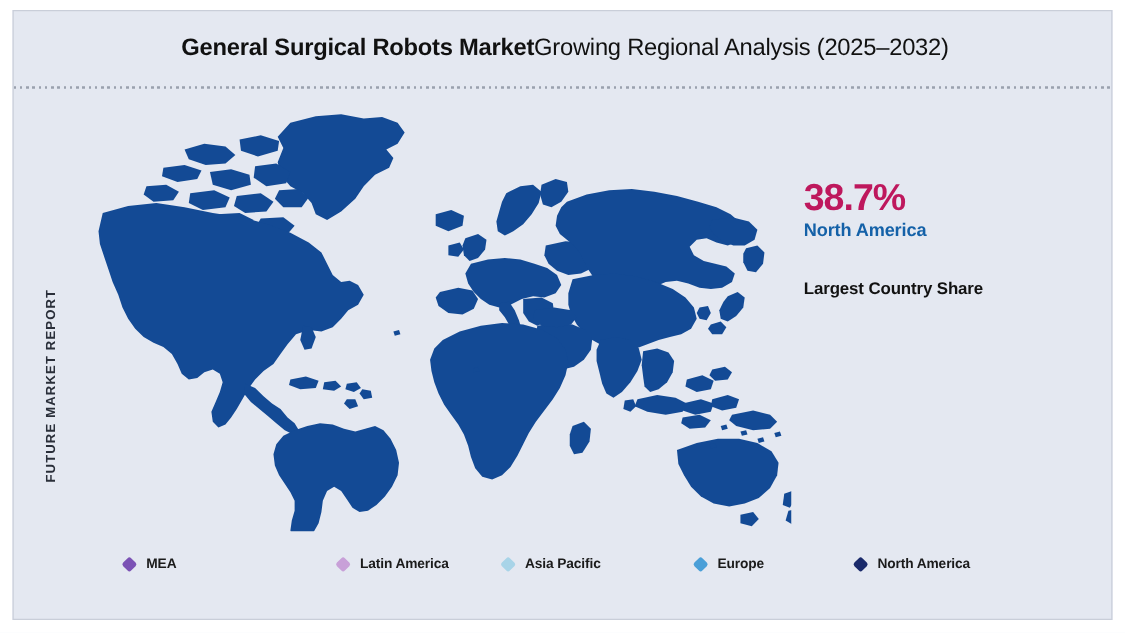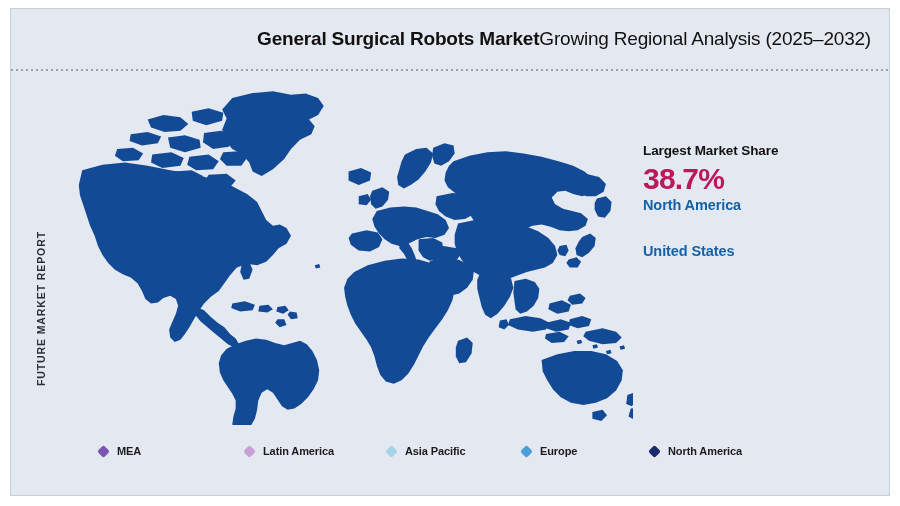--- a/index.html
+++ b/index.html
@@ -31,21 +31,21 @@
   }
   
   .header {
     position: absolute;
     top: 0;
     left: 0;
     right: 0;
     height: 60px;
     display: flex;
     align-items: center;
-    justify-content: flex-end;
+    justify-content: center;
     padding: 0 18px 0 22px;
     box-sizing: border-box;
   }
   .header-title {
     font-size: 19px;
     font-weight: 700;
     color: #111111;
     letter-spacing: -0.2px;
     white-space: nowrap;
   }
@@ -295,39 +295,38 @@
           <path d="M910 452 L918 450 L920 456 L912 458 Z"></path>
           <path d="M894 478 L902 476 L904 482 L896 484 Z"></path>
           <path d="M560 370 L566 368 L568 374 L560 376 Z"></path>
           <path d="M446 318 L454 316 L456 322 L448 324 Z"></path>
         </g>
       </svg>
     </div>
 
     <div class="stats">
       <div class="stat-block">
-        <div class="stat-label">Largest Market Share</div>
         <div class="stat-value">38.7%</div>
         <div class="stat-region">North America</div>
       </div>
       <div class="stat-block">
-        <div class="stat-region">United States</div>
+        <div class="stat-label">Largest Country Share</div>
       </div>
     </div>
 
     <div class="legend">
       <div class="legend-item" style="width:146px;">
         <span class="legend-dot" style="background: rgb(123, 82, 181);"></span>
         <span class="legend-text">MEA</span>
       </div>
-      <div class="legend-item" style="width:142px;">
+      <div class="legend-item" style="width:132px;margin-left:25px;">
         <span class="legend-dot" style="background: rgb(200, 160, 216);"></span>
         <span class="legend-text">Latin America</span>
       </div>
-      <div class="legend-item" style="width:135px;">
+      <div class="legend-item" style="width:154px;">
         <span class="legend-dot" style="background: rgb(168, 212, 232);"></span>
         <span class="legend-text">Asia Pacific</span>
       </div>
       <div class="legend-item" style="width:128px;">
         <span class="legend-dot" style="background: rgb(74, 159, 216);"></span>
         <span class="legend-text">Europe</span>
       </div>
       <div class="legend-item">
         <span class="legend-dot" style="background: rgb(26, 42, 107);"></span>
         <span class="legend-text">North America</span>

